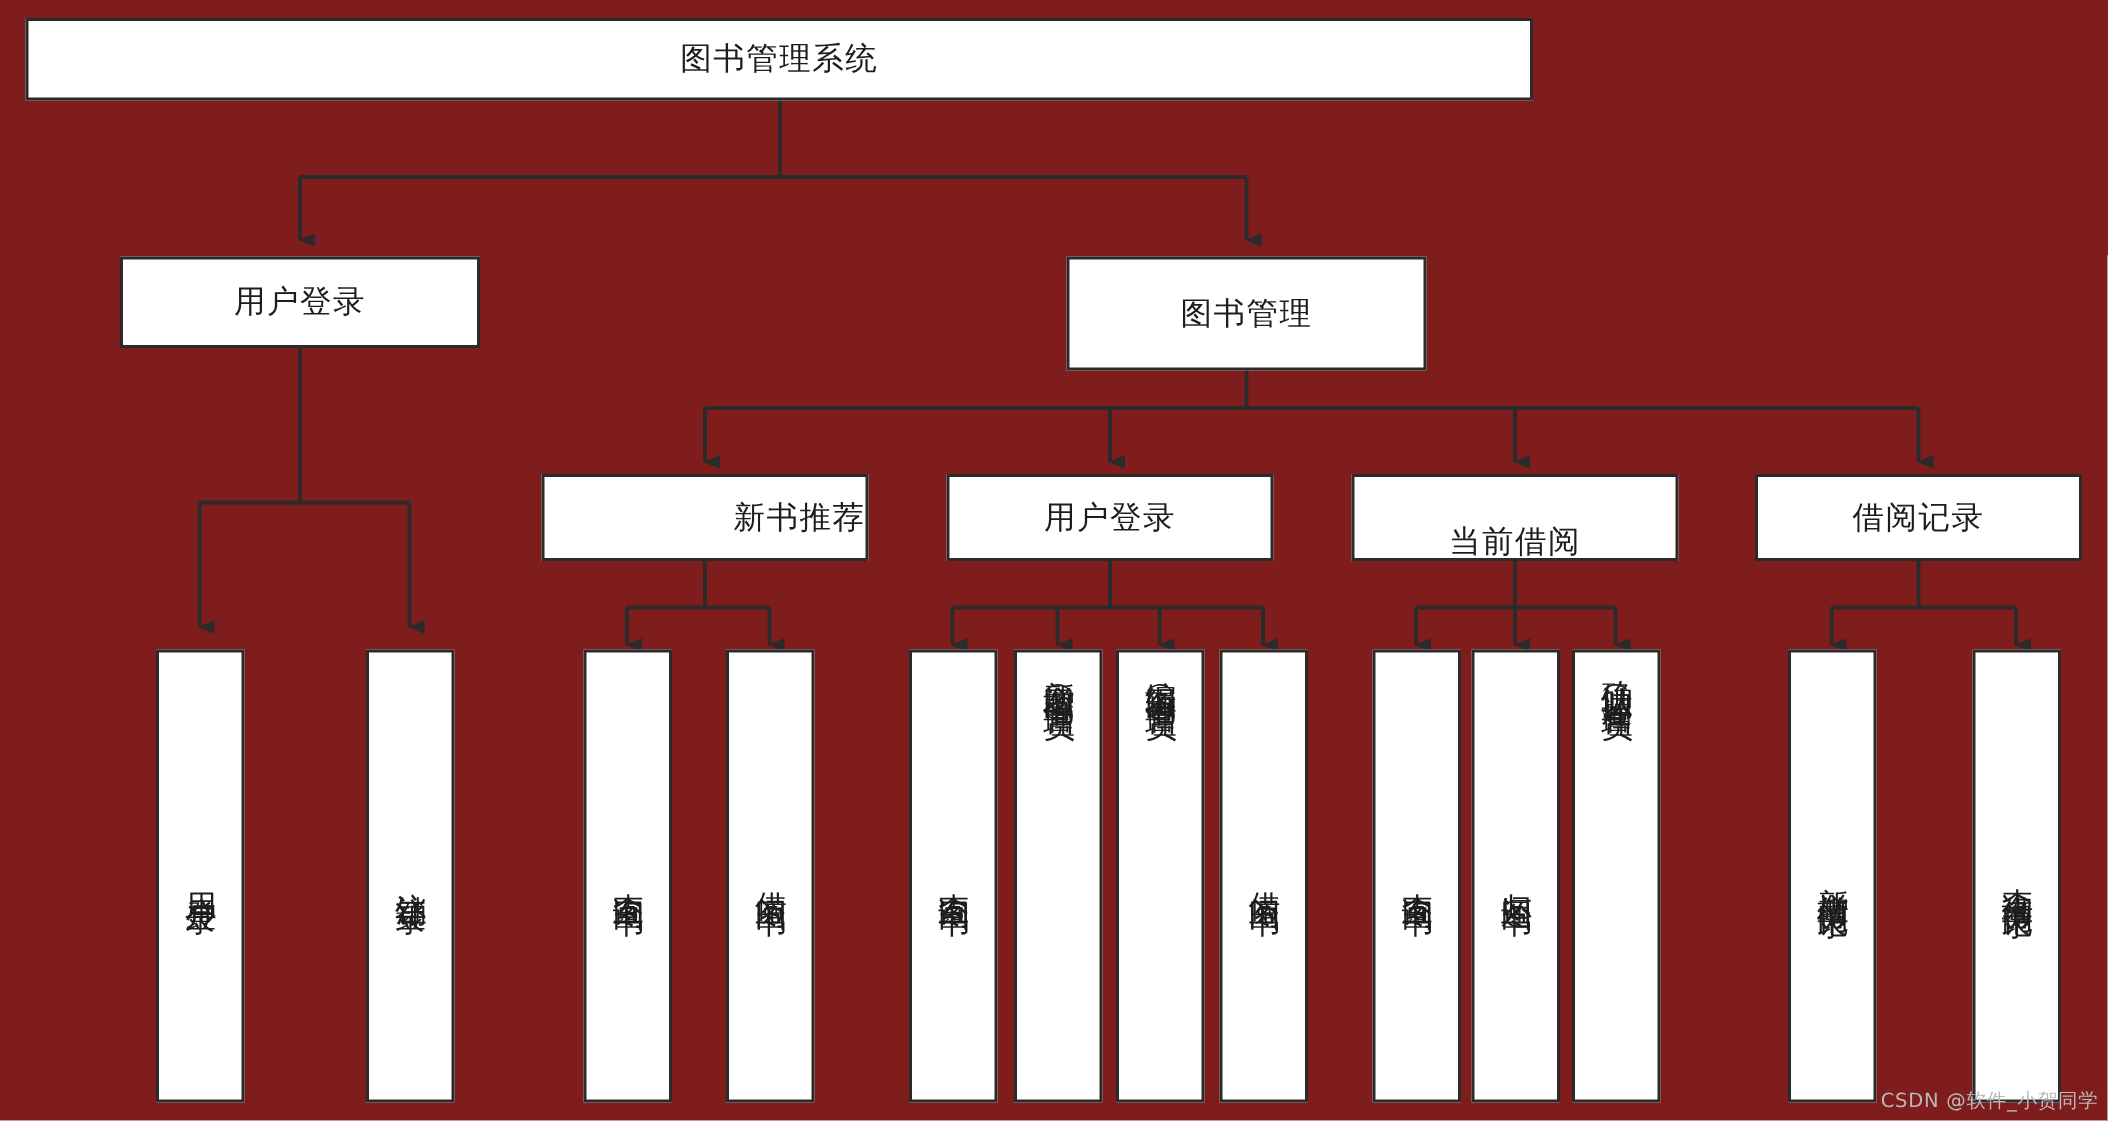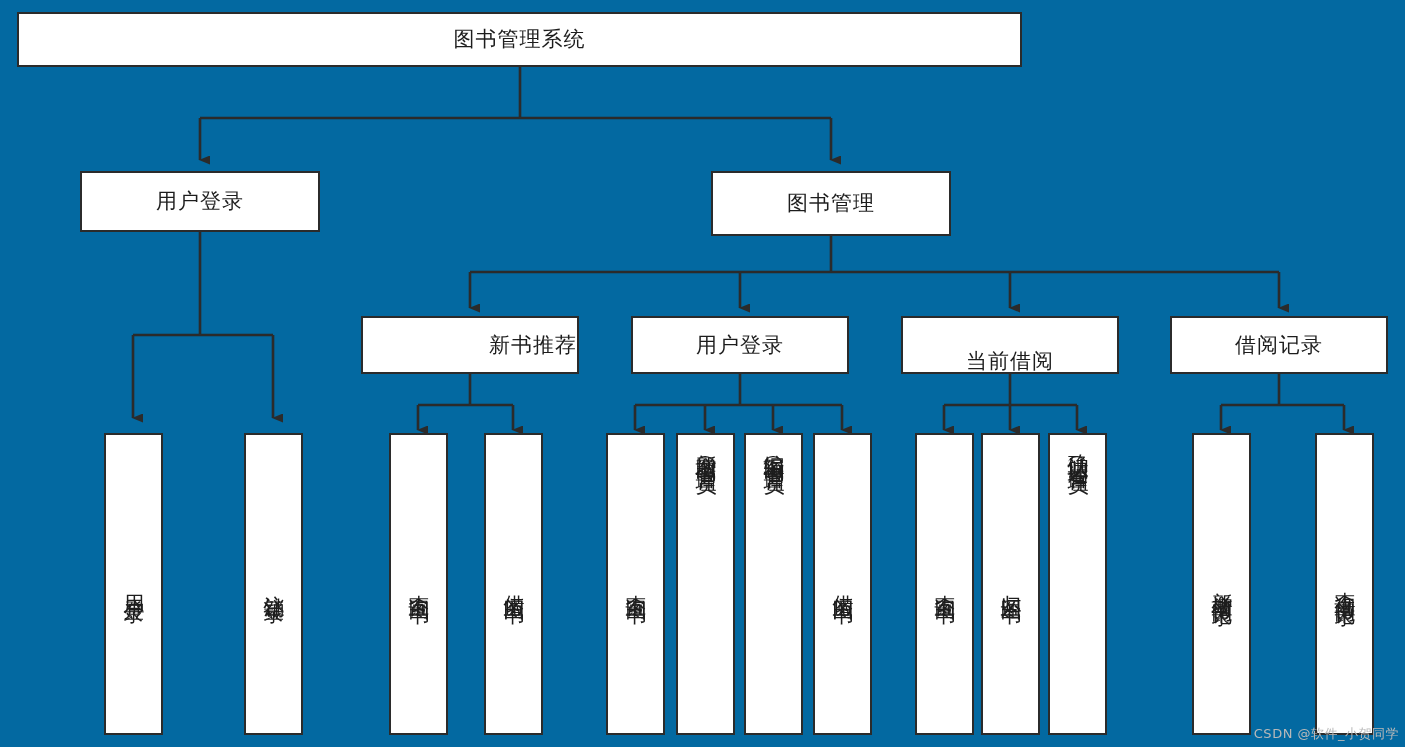--- a/index.html
+++ b/index.html
@@ -9,21 +9,21 @@
     background: #ffffff;
   }
   body {
     font-family: "DejaVu Sans", "Liberation Sans", sans-serif;
     -webkit-font-smoothing: antialiased;
   }
   #canvas {
     position: relative;
     width: 1405px;
     height: 747px;
-    background: #0369a1;
+    background: #7f1d1d;
     overflow: hidden;
     text-decoration: underline;
   }
   
   #wires {
     position: absolute;
     left: 0;
     top: 0;
     width: 1405px;
     height: 747px;
@@ -149,21 +149,21 @@
   </svg>
 
   <div class="node root horiz" style="left:17px; top:12px; width:1005px; height:55px;">
     <span class="label">图书管理系统</span>
   </div>
 
   <div class="node horiz" style="left:80px; top:171px; width:240px; height:61px;">
     <span class="label">用户登录</span>
   </div>
 
-  <div class="node horiz" style="left:711px; top:171px; width:240px; height:65px;">
+  <div class="node horiz" style="left:711px; top:171px; width:240px; height:76px;">
     <span class="label">图书管理</span>
   </div>
 
   <div class="node horiz" style="left:361px; top:316px; width:218px; height:58px;justify-content:flex-end;">
     <span class="label">新书推荐</span>
   </div>
 
   <div class="node horiz" style="left:631px; top:316px; width:218px; height:58px;">
     <span class="label">用户登录</span>
   </div>

